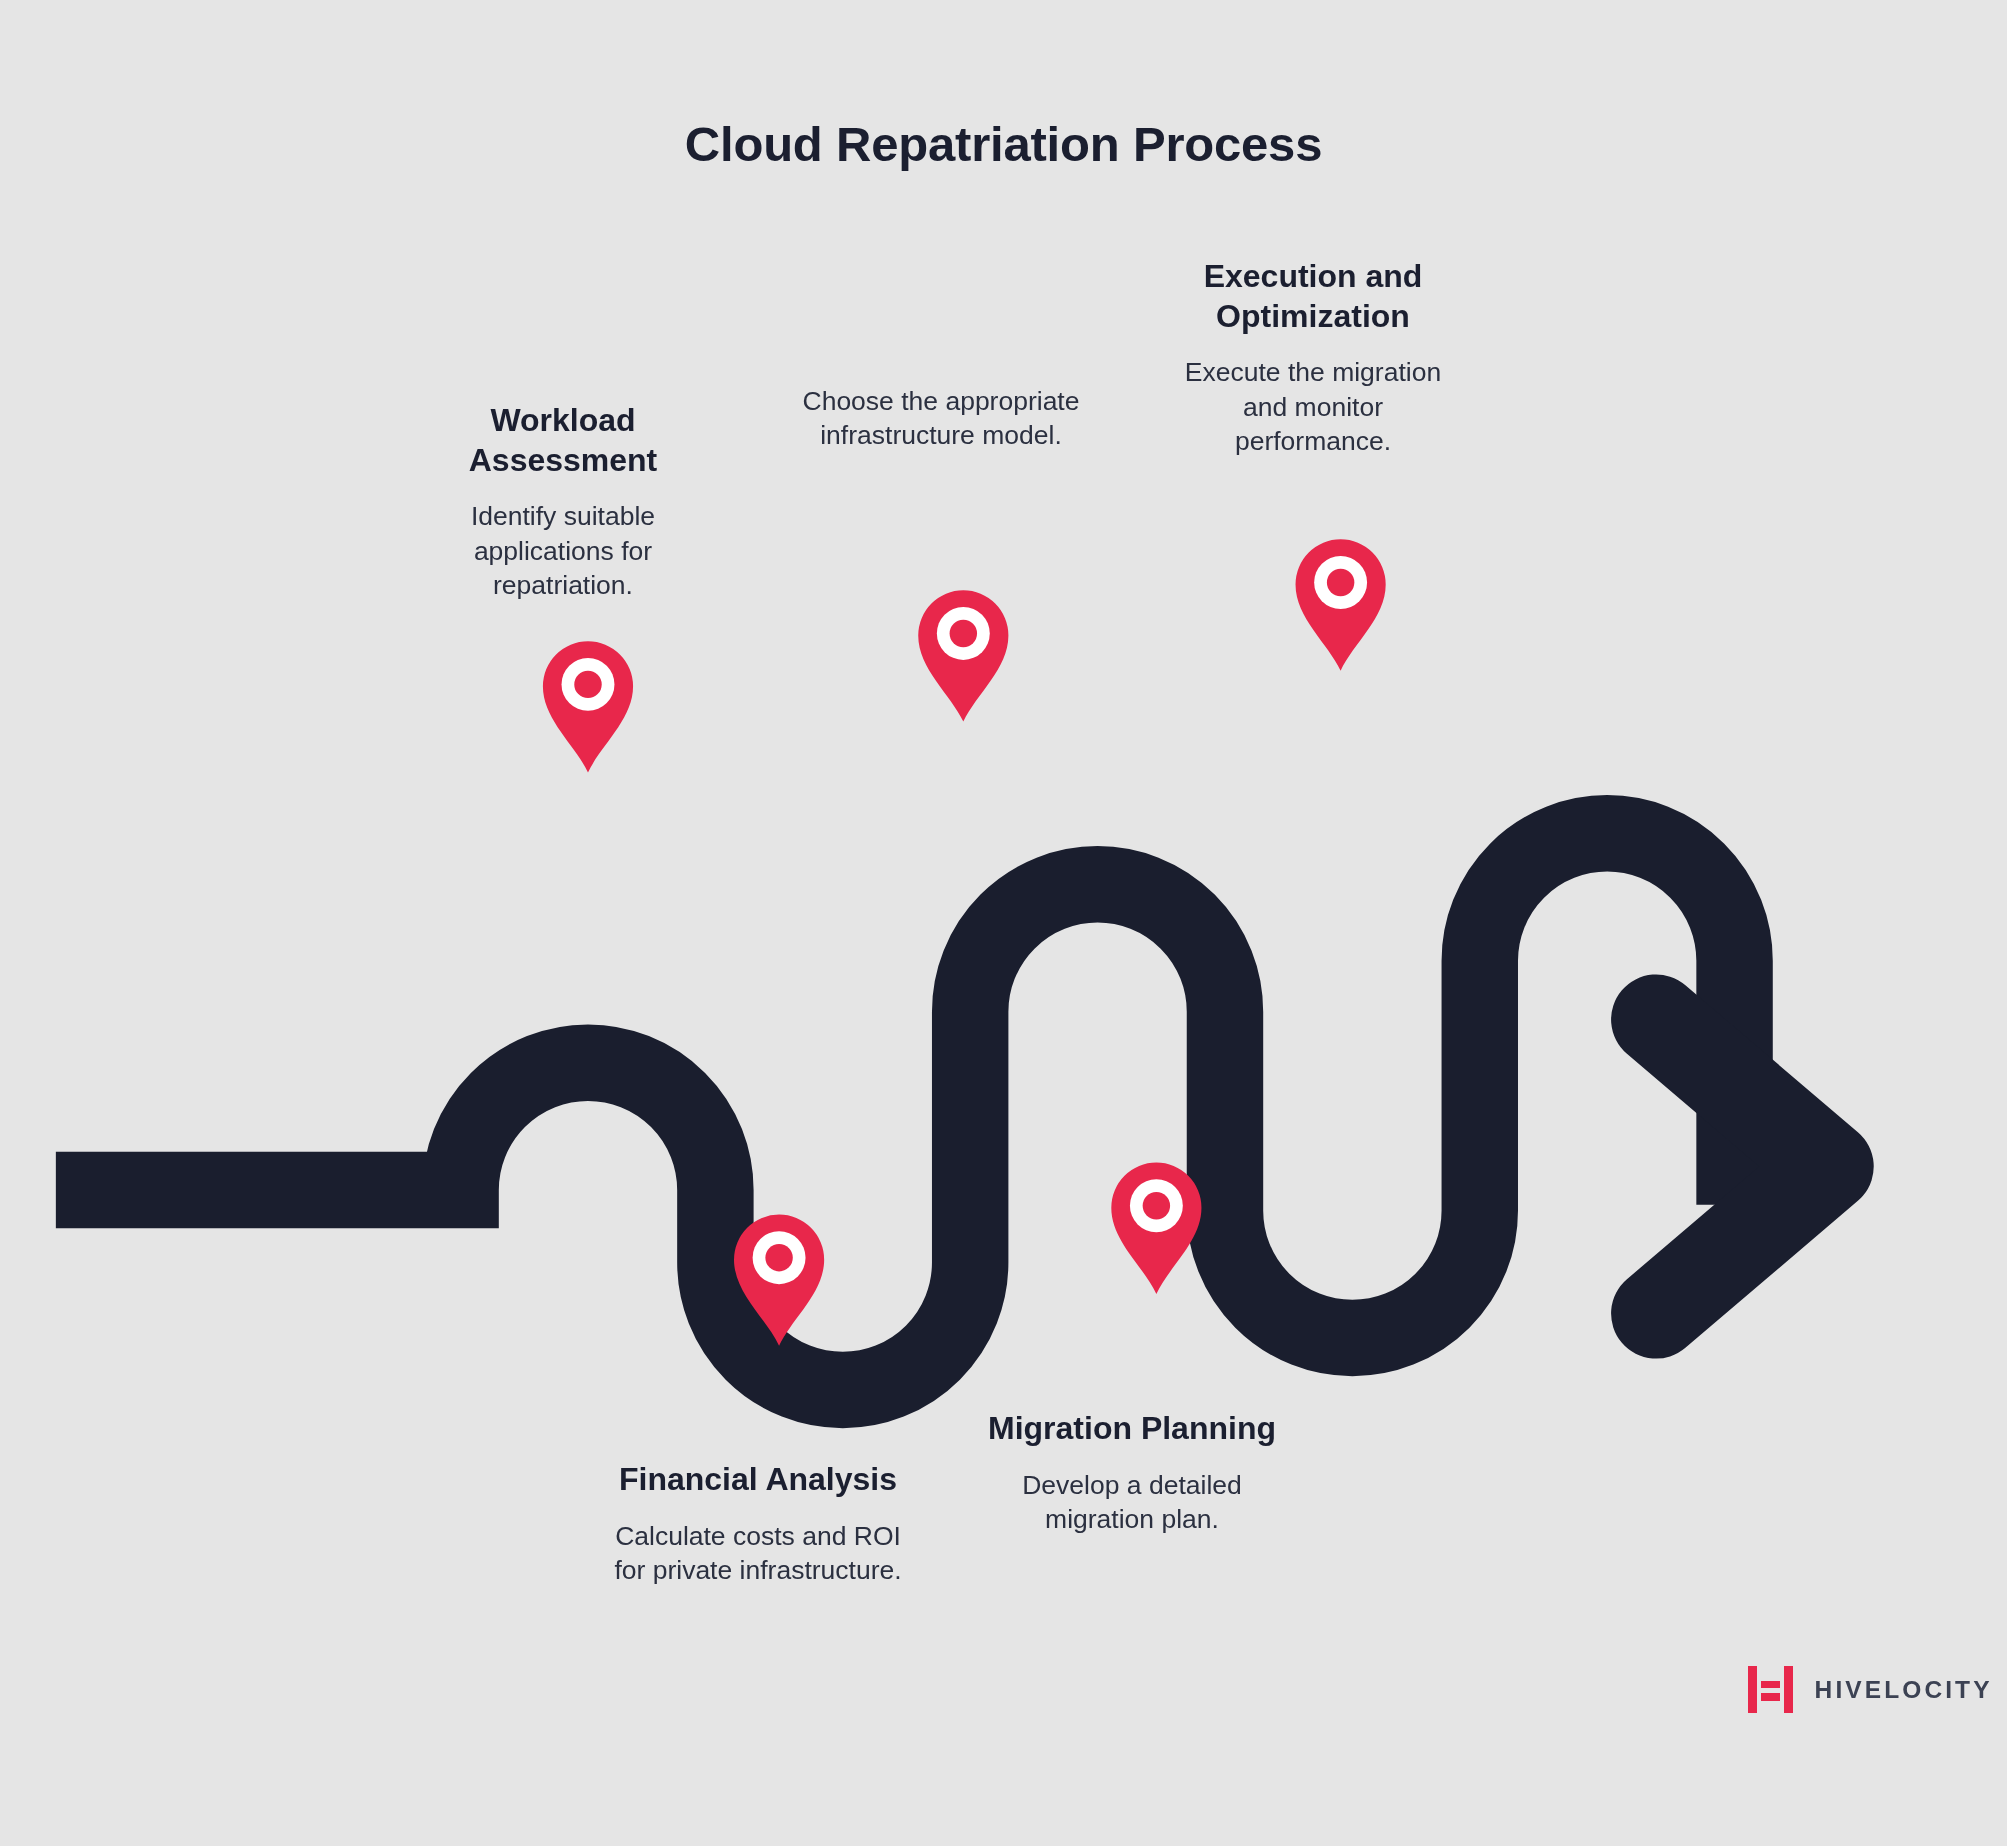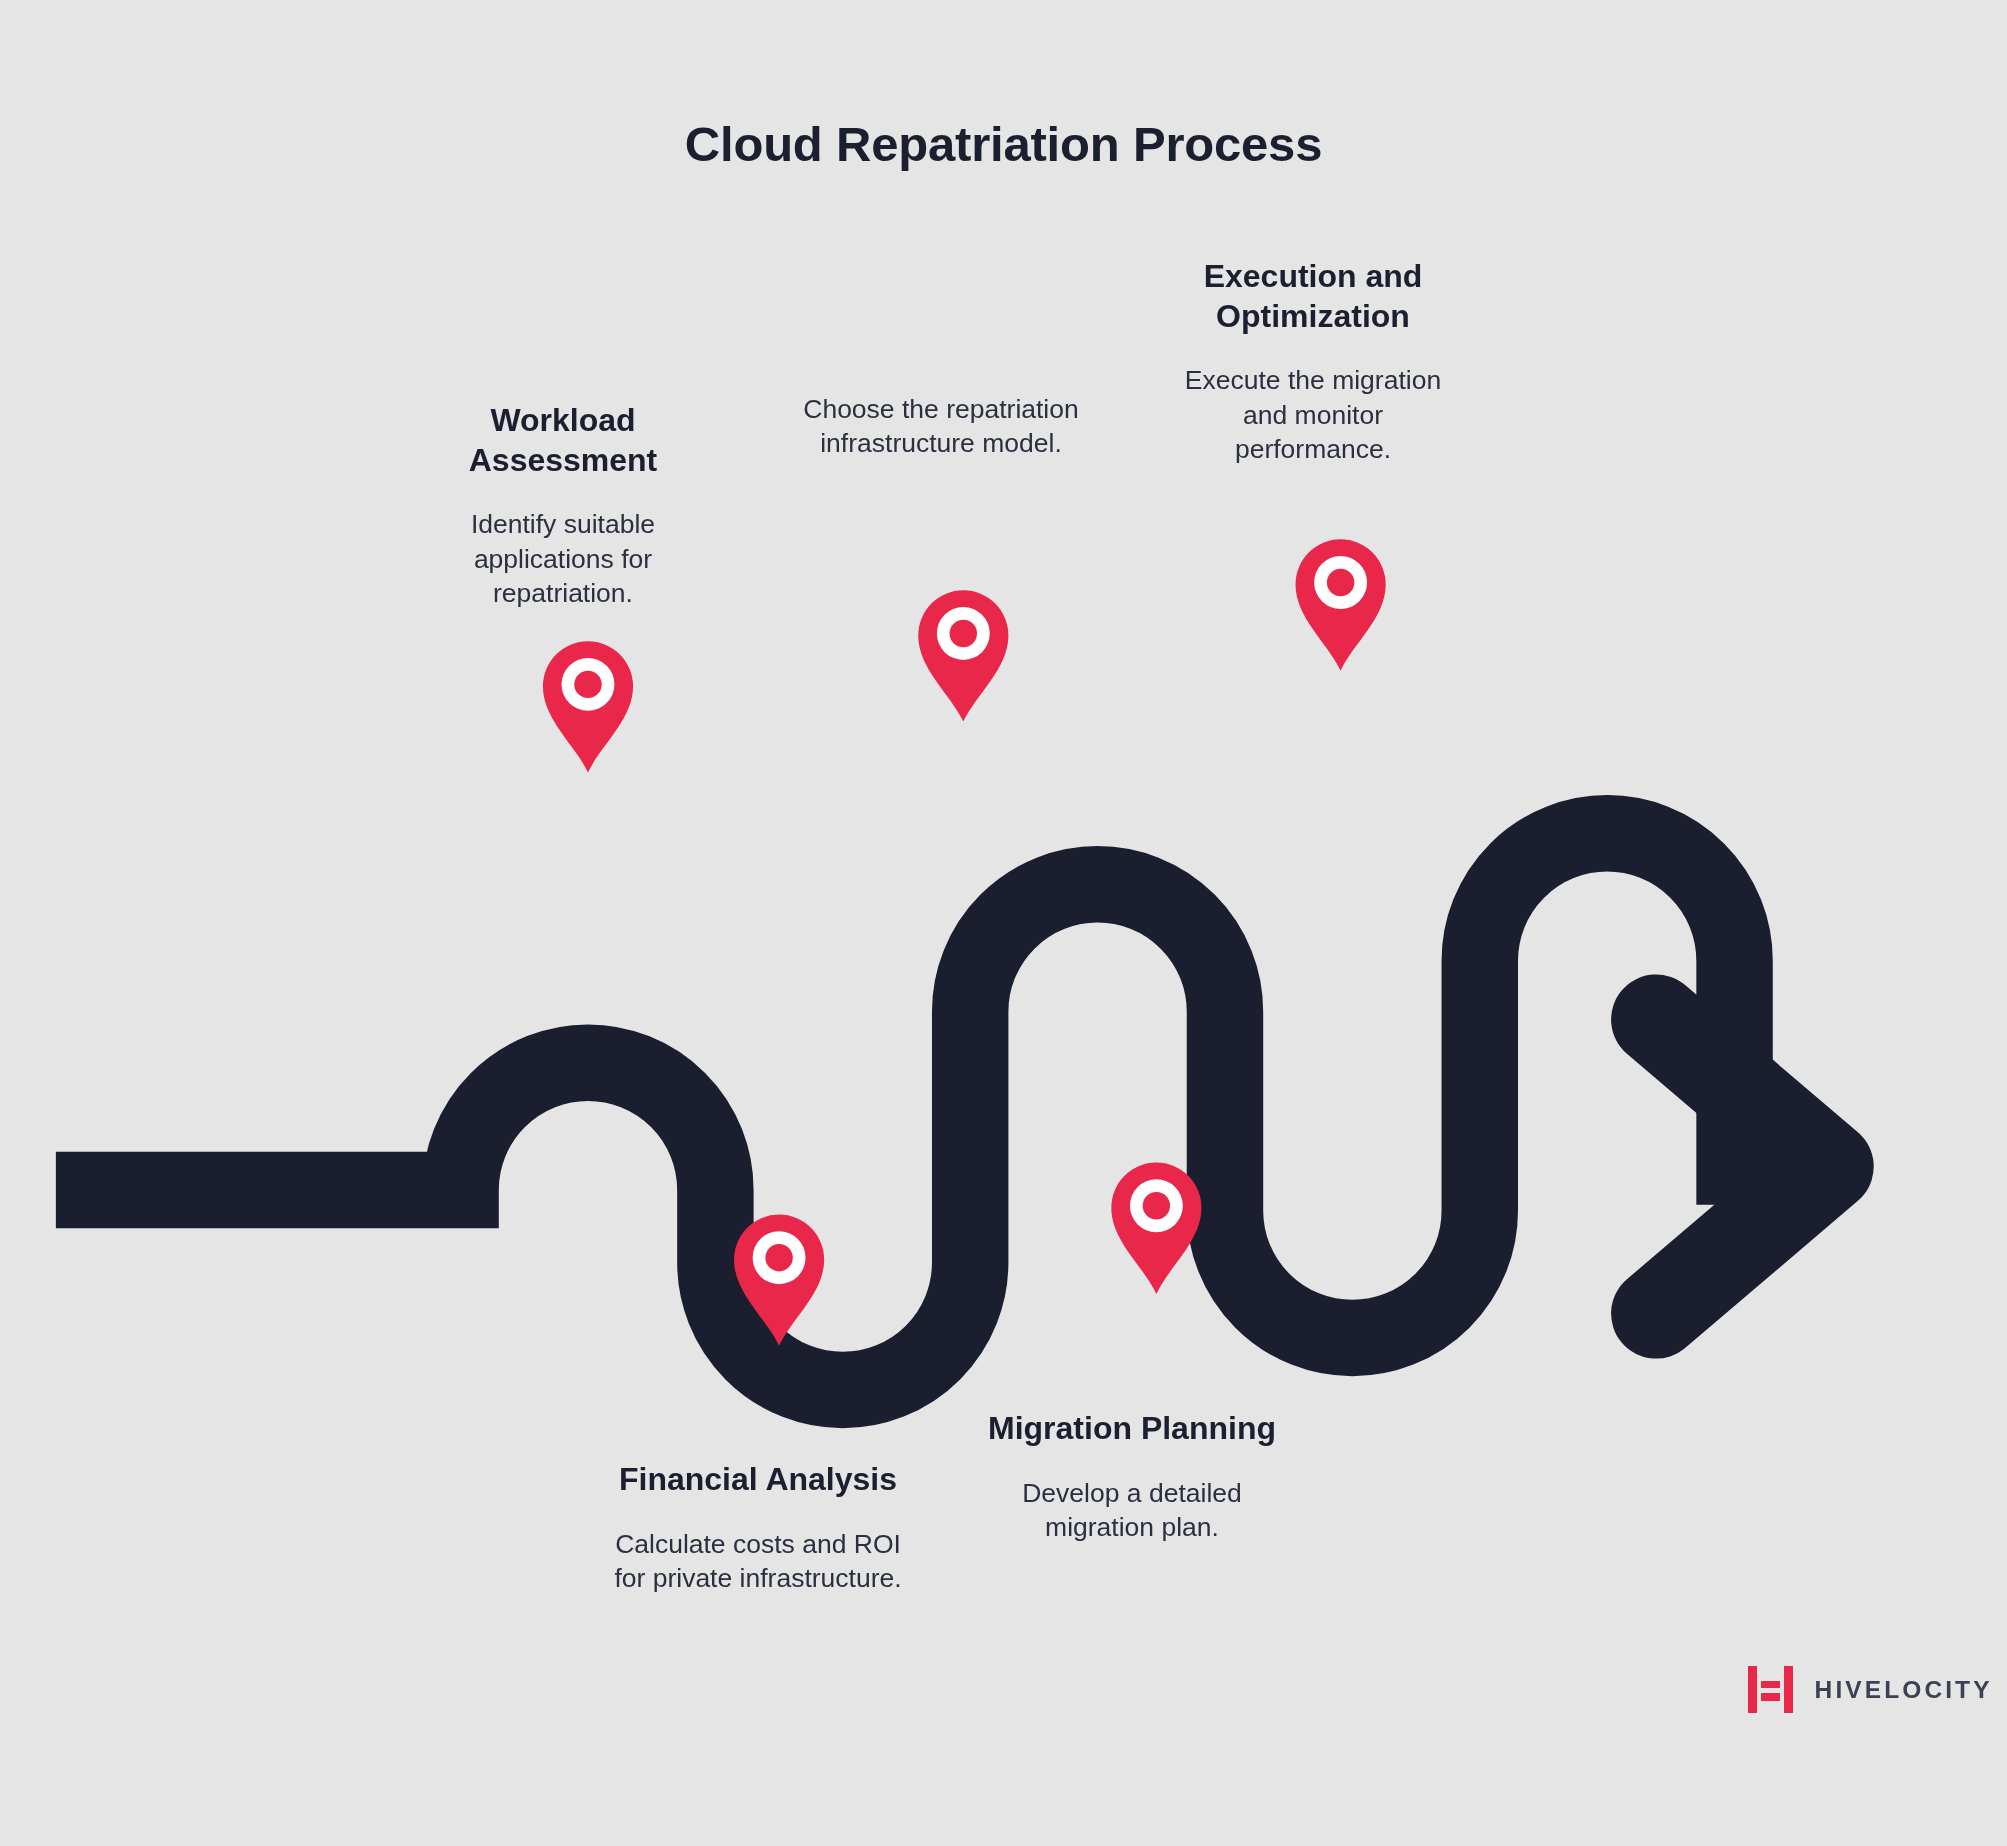--- a/index.html
+++ b/index.html
@@ -46,21 +46,21 @@
     position: absolute;
     text-align: center;
   }
   .step-title {
     font-size: 32px;
     font-weight: bold;
     color: #1b1f30;
     line-height: 1.24;
   }
   .step-desc {
-    margin-top: 27px;
+    margin-top: 19px;
     font-size: 26.5px;
     font-weight: normal;
     color: #2b3040;
     line-height: 1.30;
   }
 
   .step-0 { left: 421px;  top: 401px;  width: 284px; }
   .step-1 { left: 784px;  top: 365px;  width: 314px; }
   .step-2 { left: 1166px; top: 257px;  width: 294px; }
   .step-3 { left: 606px;  top: 1460px; width: 304px; }
@@ -195,21 +195,21 @@
       <circle cx="1180" cy="1230" r="14" fill="#e8274b"></circle>
     </g>
   </svg>
 
   <div class="step step-0">
     <div class="step-title">Workload Assessment</div>
     <div class="step-desc">Identify suitable applications for repatriation.</div>
   </div>
 
   <div class="step step-1">
-    <div class="step-desc">Choose the repatriation infrastructure model.</div>
+    <div class="step-desc">Choose the appropriate infrastructure model.</div>
   </div>
 
   <div class="step step-2">
     <div class="step-title">Execution and Optimization</div>
     <div class="step-desc">Execute the migration and monitor performance.</div>
   </div>
 
   <div class="step step-3">
     <div class="step-title">Financial Analysis</div>
     <div class="step-desc">Calculate costs and ROI for private infrastructure.</div>

